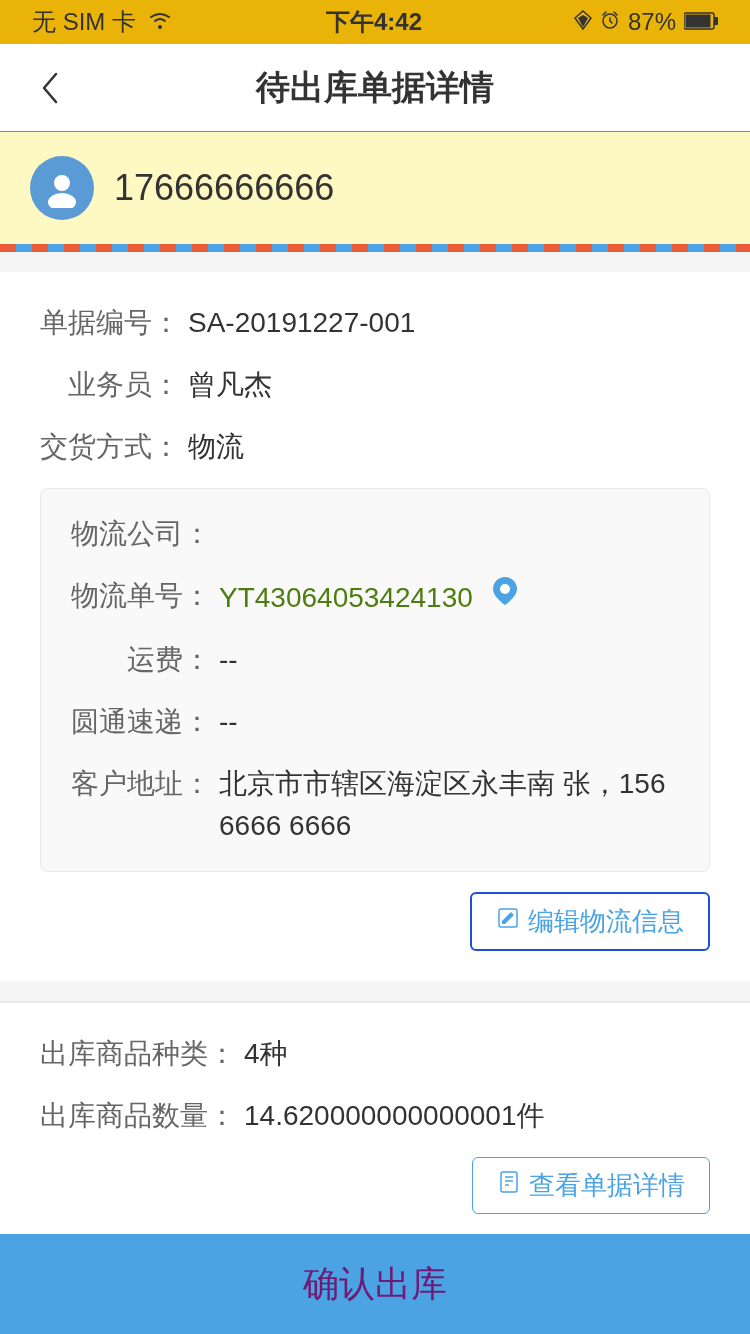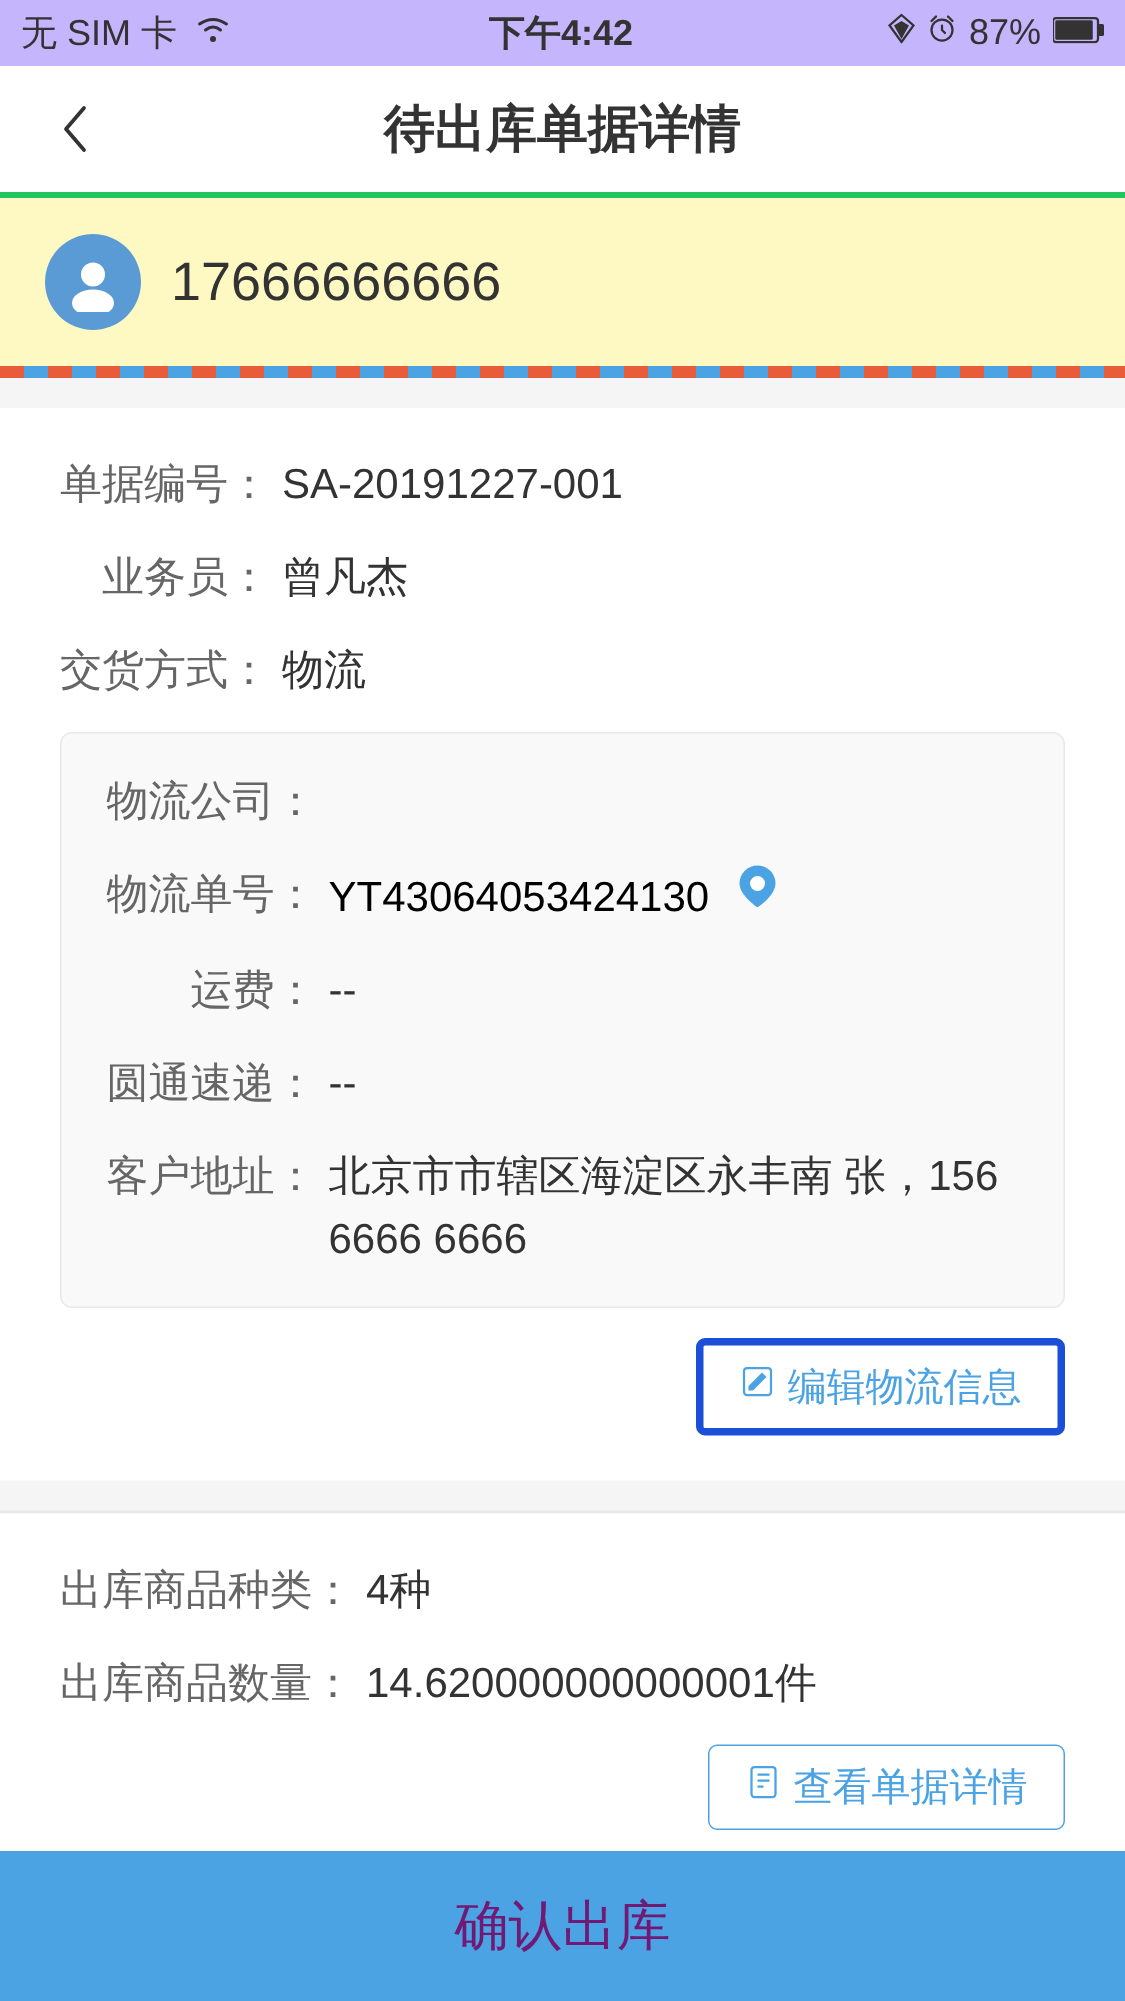--- a/index.html
+++ b/index.html
@@ -11,37 +11,37 @@
       font-family: -apple-system, "PingFang SC", "Helvetica Neue", sans-serif;
       font-size: 28px;
       color: #333;
     }
 
     
     .status-bar {
       display: flex;
       justify-content: space-between;
       align-items: center;
-      background: #c4b5fd;
-      padding: 0 14px;
+      background: #eab308;
+      padding: 0 32px;
       height: 44px;
       font-size: 24px;
       color: #333;
     }
     .status-left { display: flex; align-items: center; gap: 10px; }
     .status-right { display: flex; align-items: center; gap: 8px; }
 
     
     .nav-bar {
       display: flex;
       align-items: center;
       background: #fff;
       height: 88px;
       padding: 0 30px;
-      border-bottom: 4px solid #22c55e;
+      border-bottom: 1px solid #22c55e;
       position: relative;
     }
     .nav-back {
       width: 40px;
       height: 40px;
       display: flex;
       align-items: center;
       justify-content: center;
       cursor: pointer;
     }
@@ -114,40 +114,40 @@
       min-width: 140px;
       text-align: right;
       flex-shrink: 0;
     }
     .info-value {
       color: #333;
       font-size: 28px;
       flex: 1;
       margin-left: 8px;
     }
-    .info-value.blue { color: #000000; }
+    .info-value.blue { color: #4d7c0f; }
 
     .location-icon {
       display: inline-flex;
       align-items: center;
       margin-left: 10px;
       color: #4ba3e3;
     }
 
     
     .edit-btn-row {
       display: flex;
       justify-content: flex-end;
       margin-top: 10px;
     }
     .edit-btn {
       display: flex;
       align-items: center;
       gap: 8px;
-      border: 5px solid #1d4ed8;
+      border: 2px solid #1d4ed8;
       border-radius: 6px;
       padding: 10px 24px;
       color: #4ba3e3;
       font-size: 26px;
       background: #fff;
       cursor: pointer;
     }
 
     
     .divider-line {

